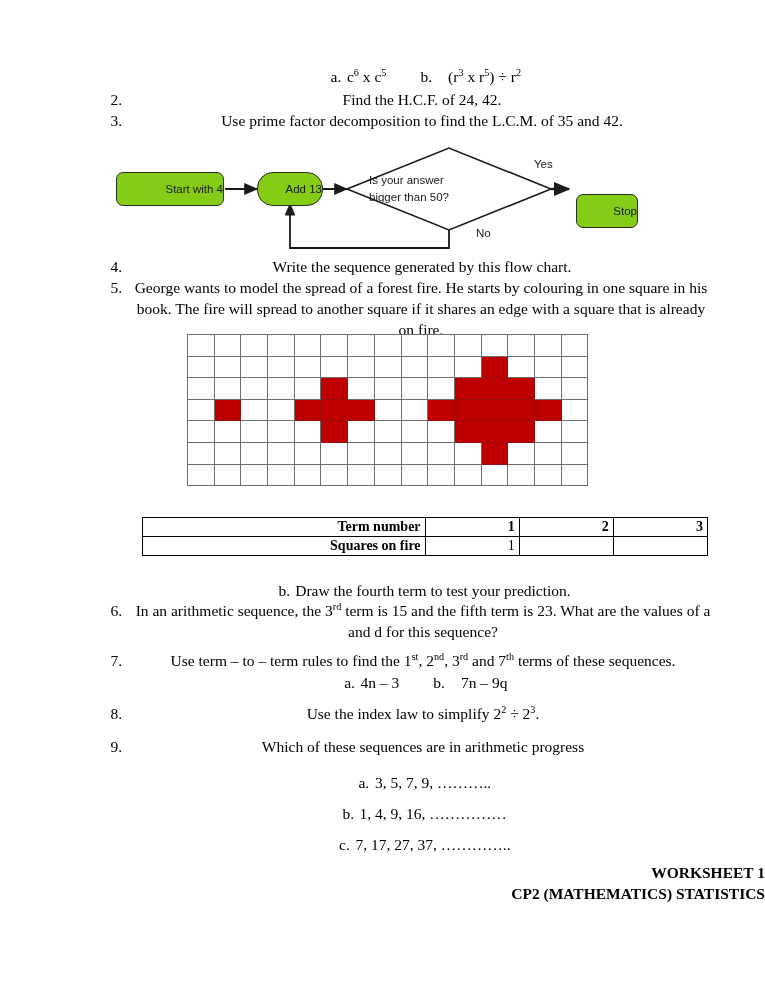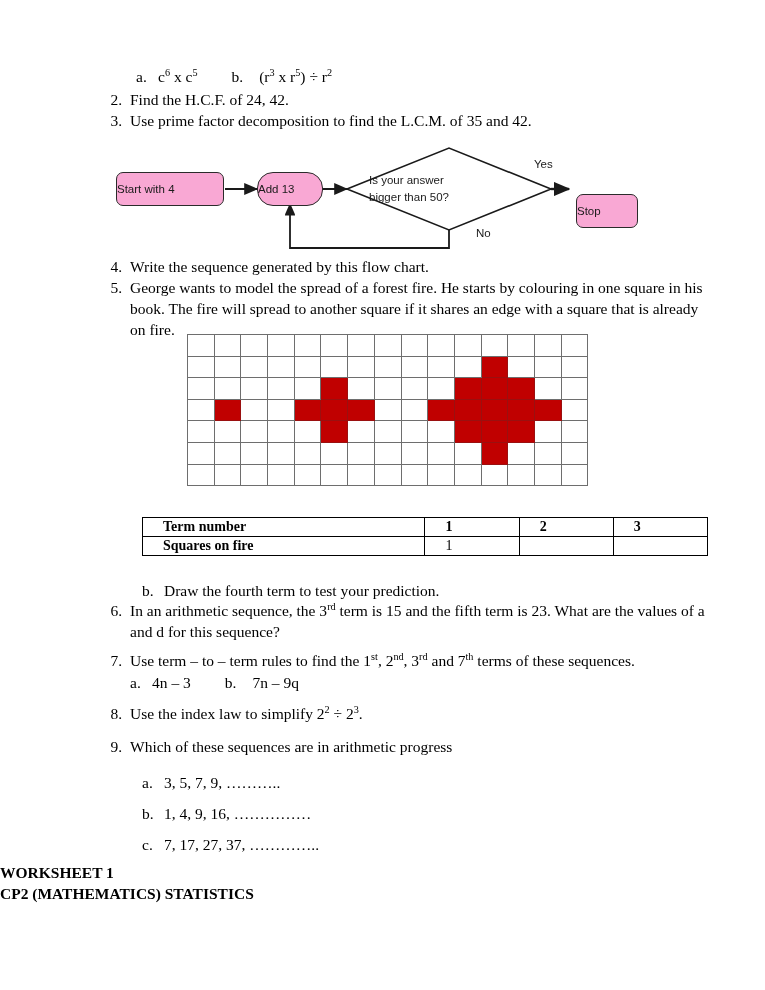--- a/index.html
+++ b/index.html
@@ -31,20 +31,21 @@
   }
   .qnum {
     width: 26px;
     flex: 0 0 26px;
     text-align: right;
     padding-right: 8px;
     box-sizing: border-box;
   }
   .qbody {
     flex: 1 1 auto;
+    text-align: center;
   }
   .sub-letter {
     display: inline-block;
     width: 22px;
   }
   sup {
     font-size: 0.66em;
     vertical-align: super;
     line-height: 0;
   }
@@ -56,24 +57,24 @@
     position: absolute;
     left: 110px;
     top: 142px;
     width: 560px;
     height: 112px;
   }
   .fc-box {
     position: absolute;
     border: 1.6px solid #2b2b2b;
     border-radius: 7px;
-    background: #f9a8d4;
+    background: #84cc16;
     display: flex;
     align-items: center;
-    justify-content: flex-start;
+    justify-content: flex-end;
     font-family: "Liberation Sans", "DejaVu Sans", sans-serif;
     font-size: 11.5px;
     color: #1a1a1a;
     box-sizing: border-box;
   }
   .fc-label {
     position: absolute;
     font-family: "Liberation Sans", "DejaVu Sans", sans-serif;
     font-size: 11.5px;
     color: #1a1a1a;
@@ -119,43 +120,43 @@
     position: absolute;
     left: 142px;
     top: 517px;
     width: 566px;
     border-collapse: collapse;
     font-size: 14px;
   }
   #terms-table td {
     border: 1.3px solid #000000;
     height: 19px;
-    padding: 1px 20px;
-    text-align: left;
+    padding: 1px 4px;
+    text-align: right;
     box-sizing: border-box;
     margin-top: 44px;
   }
   #terms-table td.rowlabel {
     width: 283px;
     font-weight: bold;
   }
   #terms-table td.valcell {
     width: 94.3px;
   }
   #terms-table tr.head td.valcell {
     font-weight: bold;
   }
 
   
   #footer {
     position: absolute;
     left: 0;
     right: 0;
     top: 862px;
-    text-align: left;
+    text-align: right;
     font-weight: bold;
     font-size: 15.5px;
     line-height: 21px;
   }
 </style>
 </head>
 <body>
 
 <div class="page">
 

